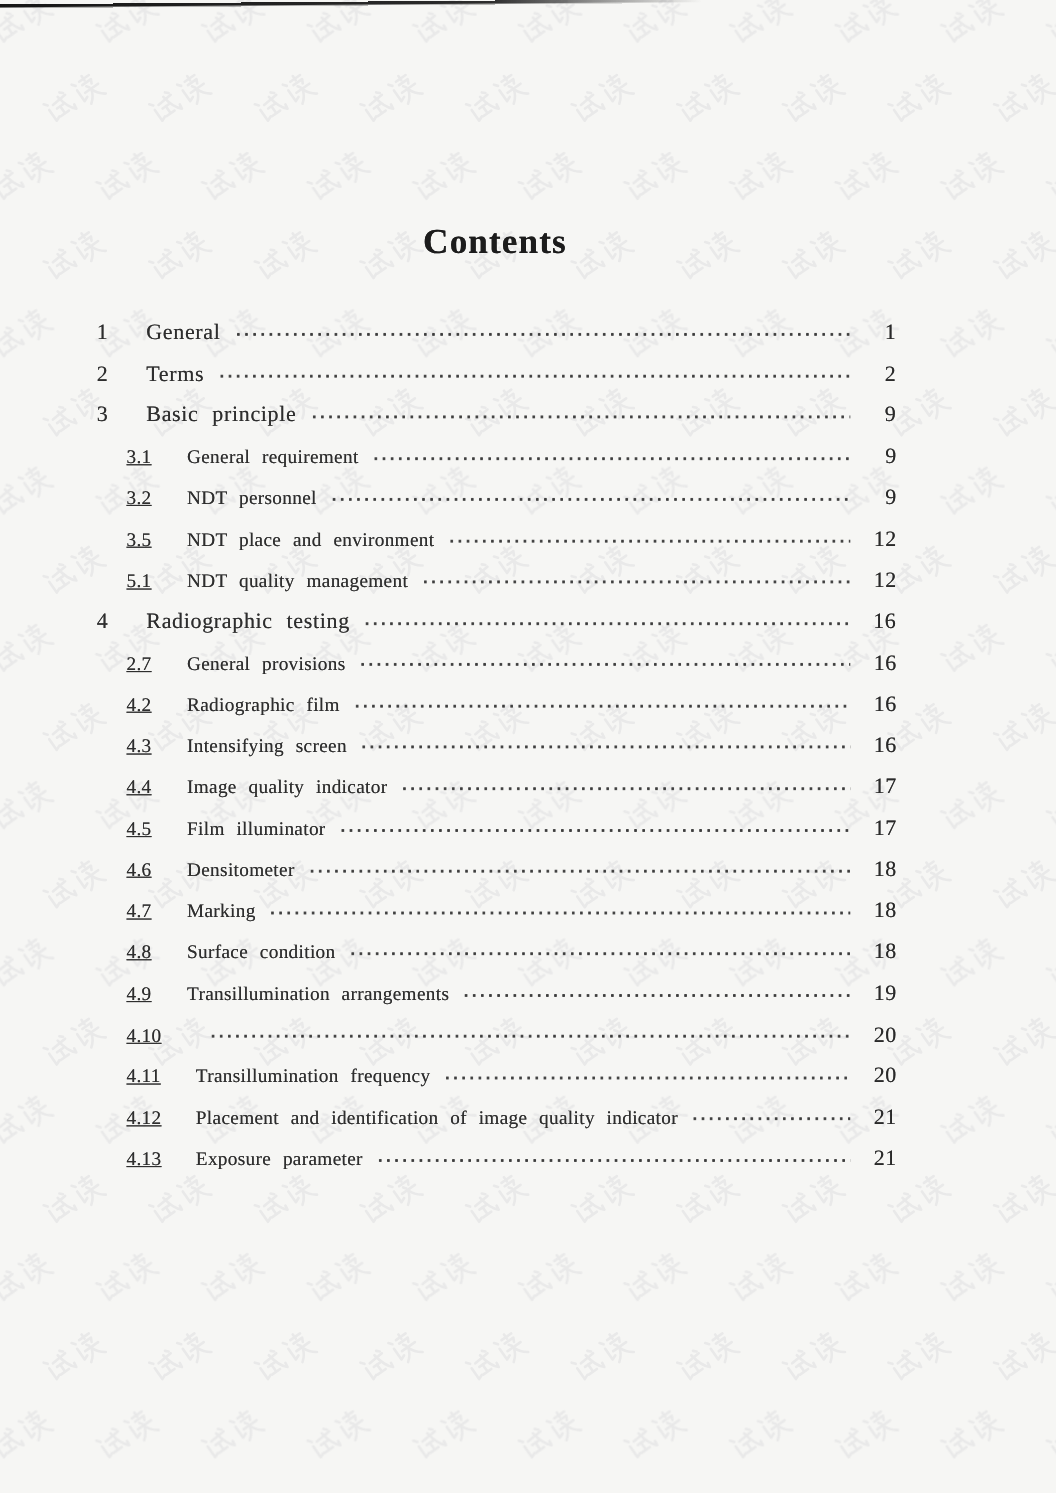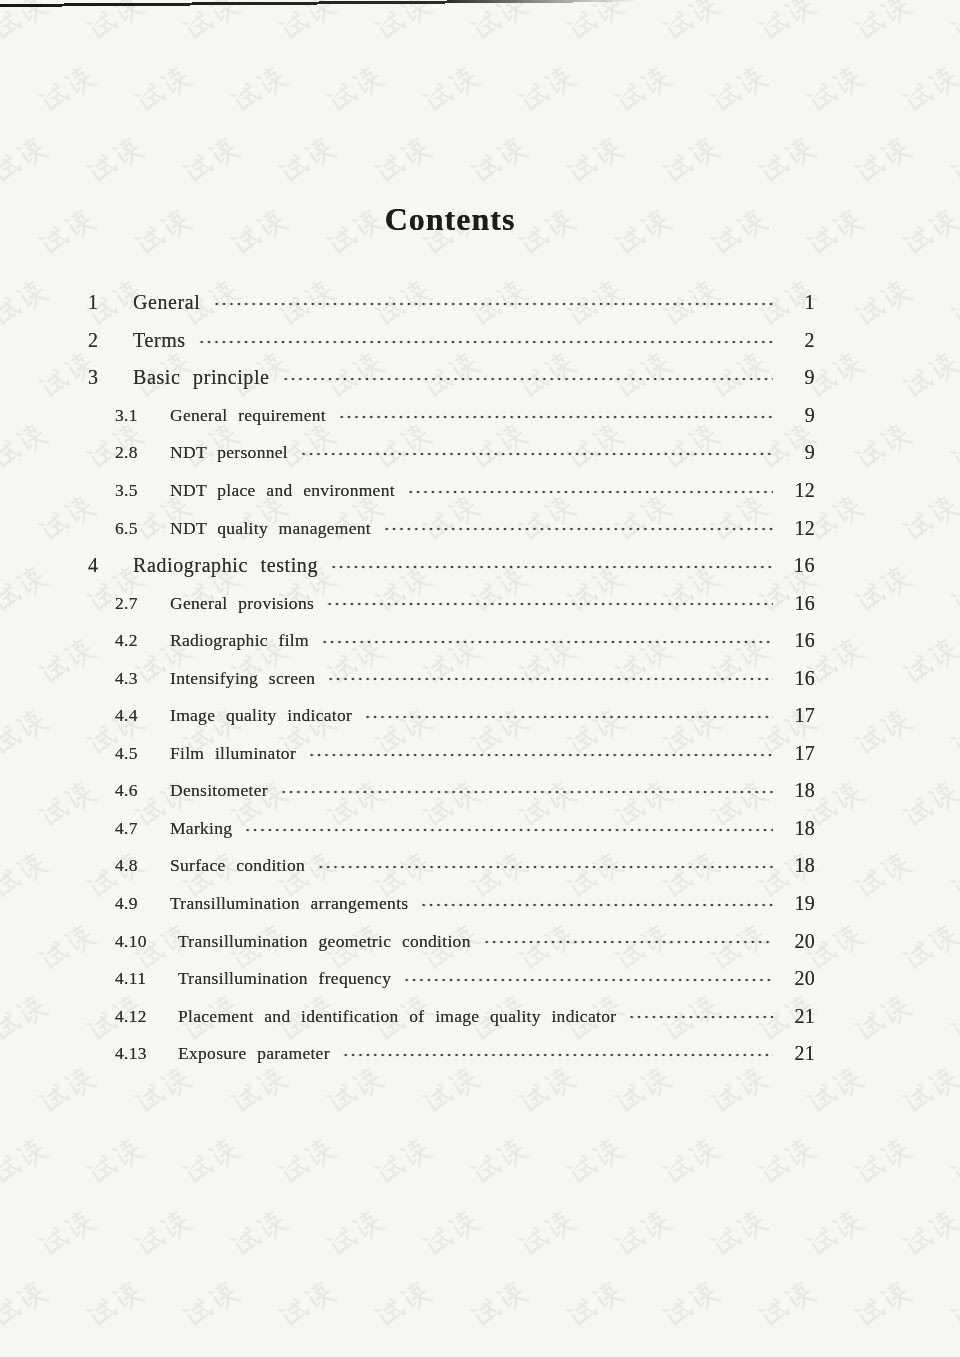--- a/index.html
+++ b/index.html
@@ -41,21 +41,21 @@
   }
   .row {
     display: flex; align-items: center;
     height: 37.55px; padding-right: 145px;
     color: #2e2e2e;
   }
   .row.lvl1 { padding-left: 88px;  font-size: 20px;   letter-spacing: 0.6px; word-spacing: 7px; }
   .row.lvl2 { padding-left: 115px; font-size: 17.5px; letter-spacing: 0.3px; word-spacing: 6px; }
   .num { flex: 0 0 auto; }
   .lvl1 .num { min-width: 45px; }
-  .lvl2 .num { min-width: 55px; }
+  .lvl2 .num { min-width: 55px; text-decoration: underline; }
   .lvl2.wide .num { min-width: 63px; }
   .label { white-space: nowrap; flex: 0 0 auto; }
   .leader {
     flex: 1 1 auto; align-self: stretch;
     margin: 0 8px 0 12px; min-width: 12px;
     background-image: radial-gradient(circle, #3e3e3e 1.15px, rgba(0,0,0,0) 1.6px);
     background-size: 7.4px 8px;
     background-repeat: repeat-x;
     background-position: left 54%;
   }
@@ -1116,33 +1116,33 @@
       <span class="leader"></span>
       <span class="pagenum">9</span>
     </div>
     <div class="row lvl2">
       <span class="num">3.1</span>
       <span class="label">General requirement</span>
       <span class="leader"></span>
       <span class="pagenum">9</span>
     </div>
     <div class="row lvl2">
-      <span class="num">2.8</span>
+      <span class="num">3.2</span>
       <span class="label">NDT personnel</span>
       <span class="leader"></span>
       <span class="pagenum">9</span>
     </div>
     <div class="row lvl2">
       <span class="num">3.5</span>
       <span class="label">NDT place and environment</span>
       <span class="leader"></span>
       <span class="pagenum">12</span>
     </div>
     <div class="row lvl2">
-      <span class="num">6.5</span>
+      <span class="num">5.1</span>
       <span class="label">NDT quality management</span>
       <span class="leader"></span>
       <span class="pagenum">12</span>
     </div>
     <div class="row lvl1">
       <span class="num">4</span>
       <span class="label">Radiographic testing</span>
       <span class="leader"></span>
       <span class="pagenum">16</span>
     </div>
@@ -1195,21 +1195,20 @@
       <span class="pagenum">18</span>
     </div>
     <div class="row lvl2">
       <span class="num">4.9</span>
       <span class="label">Transillumination arrangements</span>
       <span class="leader"></span>
       <span class="pagenum">19</span>
     </div>
     <div class="row lvl2 wide">
       <span class="num">4.10</span>
-      <span class="label">Transillumination geometric condition</span>
       <span class="leader"></span>
       <span class="pagenum">20</span>
     </div>
     <div class="row lvl2 wide">
       <span class="num">4.11</span>
       <span class="label">Transillumination frequency</span>
       <span class="leader"></span>
       <span class="pagenum">20</span>
     </div>
     <div class="row lvl2 wide">

